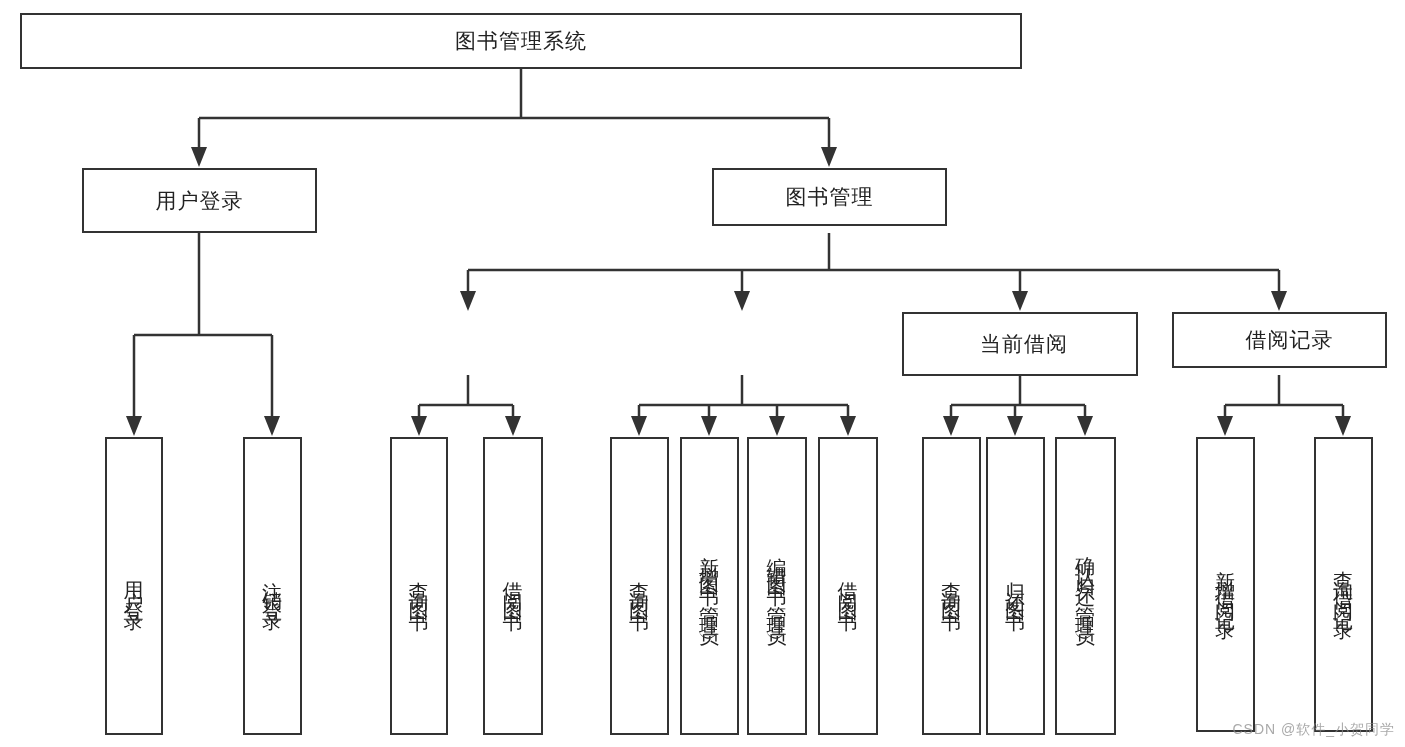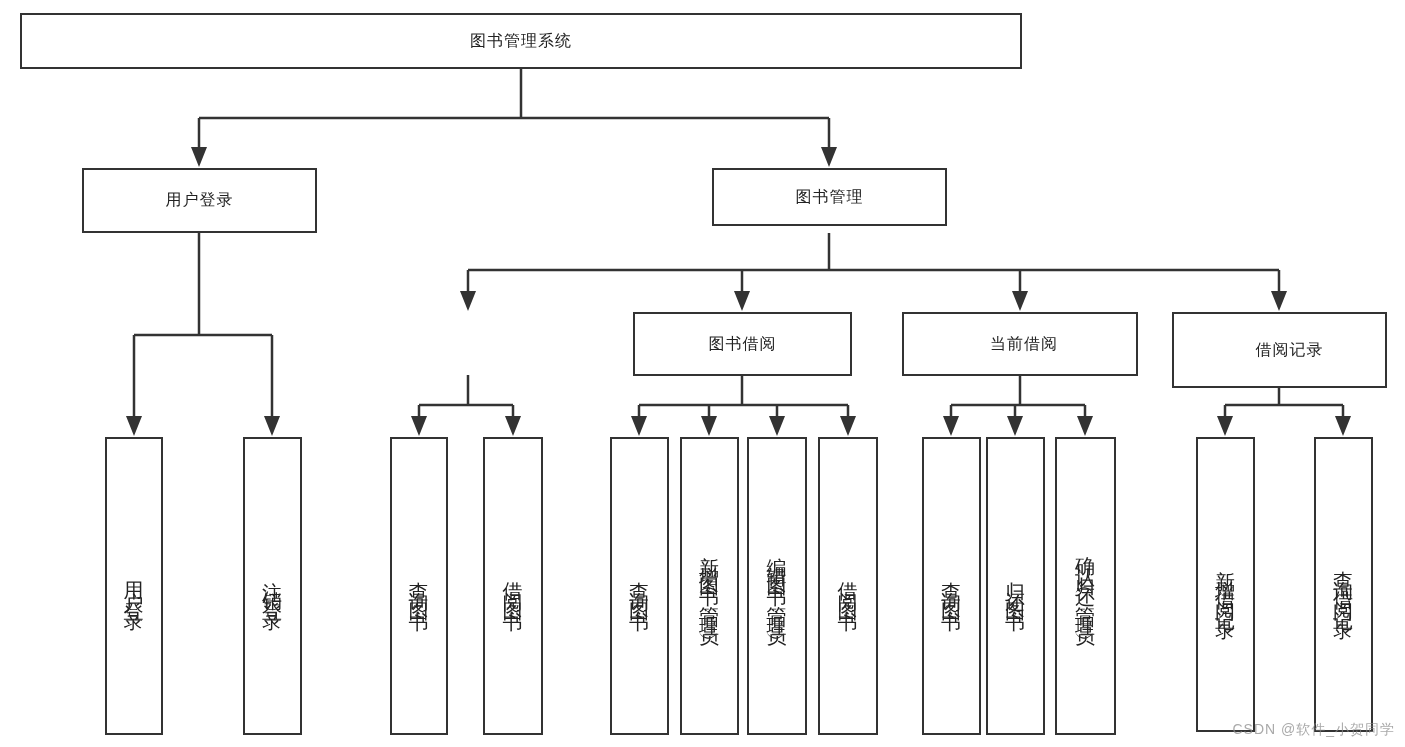--- a/index.html
+++ b/index.html
@@ -13,21 +13,21 @@
   .box{
     position:absolute;
     box-sizing:border-box;
     border:2.5px solid #333333;
     background:#ffffff;
     display:flex;
     align-items:center;
     justify-content:center;
     color:#222222;
   }
-  .hbox{font-size:16px;letter-spacing:1px;}
+  .hbox{font-size:21px;letter-spacing:1px;}
   .vbox span{
     writing-mode:vertical-rl;
     text-orientation:mixed;
     font-size:20px;
     letter-spacing:10px;
     line-height:1;
     color:#222222;
   }
   #connectors{position:absolute;left:0;top:0;width:1405px;height:747px;}
   #watermark{
@@ -103,27 +103,24 @@
     <span>图书管理系统</span>
   </div>
 
   <div class="box hbox" style="left:82px;top:168px;width:235px;height:65px;">
     <span>用户登录</span>
   </div>
   <div class="box hbox" style="left:712px;top:168px;width:235px;height:58px;">
     <span>图书管理</span>
   </div>
 
-  <div class="box hbox" style="left:633px;top:312px;width:219px;height:64px;">
-    <span>图书借阅</span>
-  </div>
   <div class="box hbox" style="left:902px;top:312px;width:236px;height:64px;padding-left:8px;">
     <span>当前借阅</span>
   </div>
-  <div class="box hbox" style="left:1172px;top:312px;width:215px;height:76px;padding-left:20px;">
+  <div class="box hbox" style="left:1172px;top:312px;width:215px;height:56px;padding-left:20px;">
     <span>借阅记录</span>
   </div>
 
   <div class="box vbox" style="left:105px;top:437px;width:58px;height:298px;">
     <span>用户登录</span>
   </div>
   <div class="box vbox" style="left:243px;top:437px;width:59px;height:298px;">
     <span>注销登录</span>
   </div>
 

